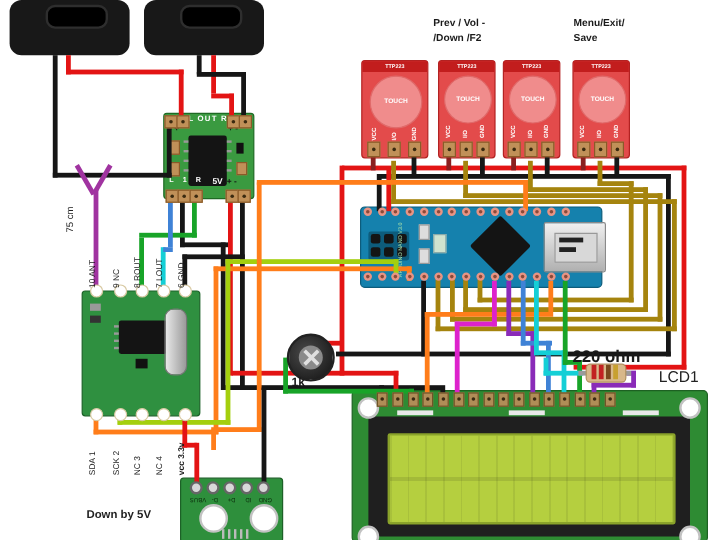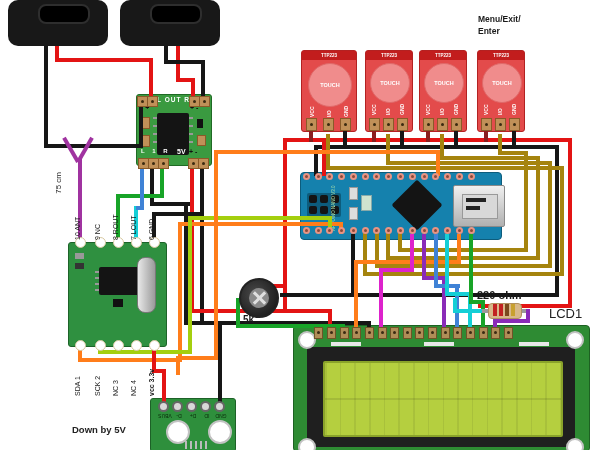--- a/index.html
+++ b/index.html
@@ -272,22 +272,24 @@
     <div class="cast" style="left:95px;top:340px;"></div>
   <div class="cast" style="left:113px;top:340px;"></div>
     <div class="cast" style="left:131px;top:340px;"></div>
   <div class="cast" style="left:149px;top:340px;"></div>
   <div class="lbl vtext" style="left:74px;top:348px;font-size:7px;height:48px;">SDA 1</div>
   <div class="lbl vtext" style="left:94px;top:348px;font-size:7px;height:48px;">SCK 2</div>
   <div class="lbl vtext" style="left:112px;top:348px;font-size:7px;height:48px;">NC 3</div>
   <div class="lbl vtext" style="left:130px;top:348px;font-size:7px;height:48px;">NC 4</div>
   <div class="lbl vtext" style="left:148px;top:348px;font-size:7px;height:48px;font-weight:bold;">vcc 3.3v</div>
 
+  <div class="lbl" style="left:361px;top:14px;width:62px;font-size:8.5px;font-weight:600;line-height:1.4;">
+    <span>Prev / Vol -</span><br><span>/Down /F2</span></div>
   <div class="lbl" style="left:478px;top:14px;width:62px;font-size:8.5px;font-weight:600;line-height:1.4;">
-    <span>Menu/Exit/</span><br><span>Enter</span></div>
+    <span>Menu/Exit/</span><br><span>Save</span></div>
 
   <div class="comp sensor" style="left:301px;top:50px;width:54px;height:80px;">
     <div class="sens-strip">TTP223</div>
     <div class="sens-circle" style="left:6px;top:12px;width:42px;height:42px;font-size:5.5px;">
         <span>TOUCH</span>
       </div>
     <div class="lbl vtext" style="left:7px;top:48px;height:18px;font-size:5px;color:#fff;font-weight:bold;">VCC</div>
     <div class="lbl vtext" style="left:24px;top:48px;height:18px;font-size:5px;color:#fff;font-weight:bold;">I/O</div>
     <div class="lbl vtext" style="left:41px;top:48px;height:18px;font-size:5px;color:#fff;font-weight:bold;">GND</div>
   </div>
@@ -468,23 +470,23 @@
   <div class="pin-dot" style="left:468px;top:227px;">
       <i></i>
     </div>
 
   <div class="pad" style="left:239px;top:278px;width:40px;height:40px;border-radius:50%;background:radial-gradient(circle at 40% 40%, #4a4a4a, #111);border:2px solid #222;box-sizing:border-box;">
     <div style="position:absolute;left:8px;top:8px;width:20px;height:20px;border-radius:50%;background:#8a8a8a;">
       <div style="position:absolute;left:9px;top:2px;width:3px;height:16px;background:#e0e0e0;transform:rotate(45deg);"></div>
       <div style="position:absolute;left:9px;top:2px;width:3px;height:16px;background:#e0e0e0;transform:rotate(-45deg);"></div>
     </div>
   </div>
-  <div class="lbl" style="left:243px;top:314px;font-size:10px;font-weight:bold;">5k</div>
-
-  <div class="lbl" style="left:477px;top:289px;font-size:11px;font-weight:600;">220 ohm</div>
+  <div class="lbl" style="left:243px;top:314px;font-size:10px;font-weight:bold;">1k</div>
+
+  <div class="lbl" style="left:477px;top:289px;font-size:14px;font-weight:600;">220 ohm</div>
   <div class="pad" style="left:482px;top:303px;width:44px;height:15px;">
     <div class="gray" style="position:absolute;left:0;top:6px;width:8px;height:4px;"></div>
     <div class="gray" style="position:absolute;left:36px;top:6px;width:8px;height:4px;"></div>
     <div style="position:absolute;left:6px;top:0;width:32px;height:14px;background:#d8b88a;border:1px solid #b09060;border-radius:4px;"></div>
     <div style="position:absolute;left:11px;top:1px;width:4px;height:12px;background:#c22222;"></div>
     <div style="position:absolute;left:17px;top:1px;width:4px;height:12px;background:#c22222;"></div>
     <div style="position:absolute;left:23px;top:1px;width:4px;height:12px;background:#7a4a1e;"></div>
     <div style="position:absolute;left:29px;top:1px;width:4px;height:12px;background:#c8a030;"></div>
   </div>
 

